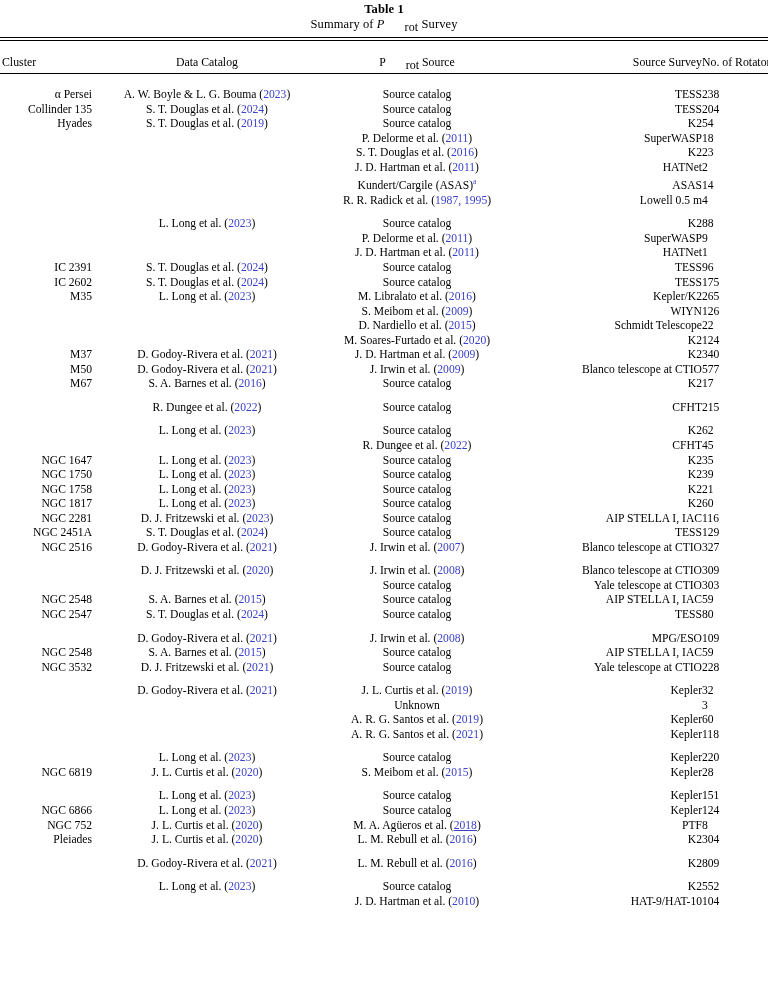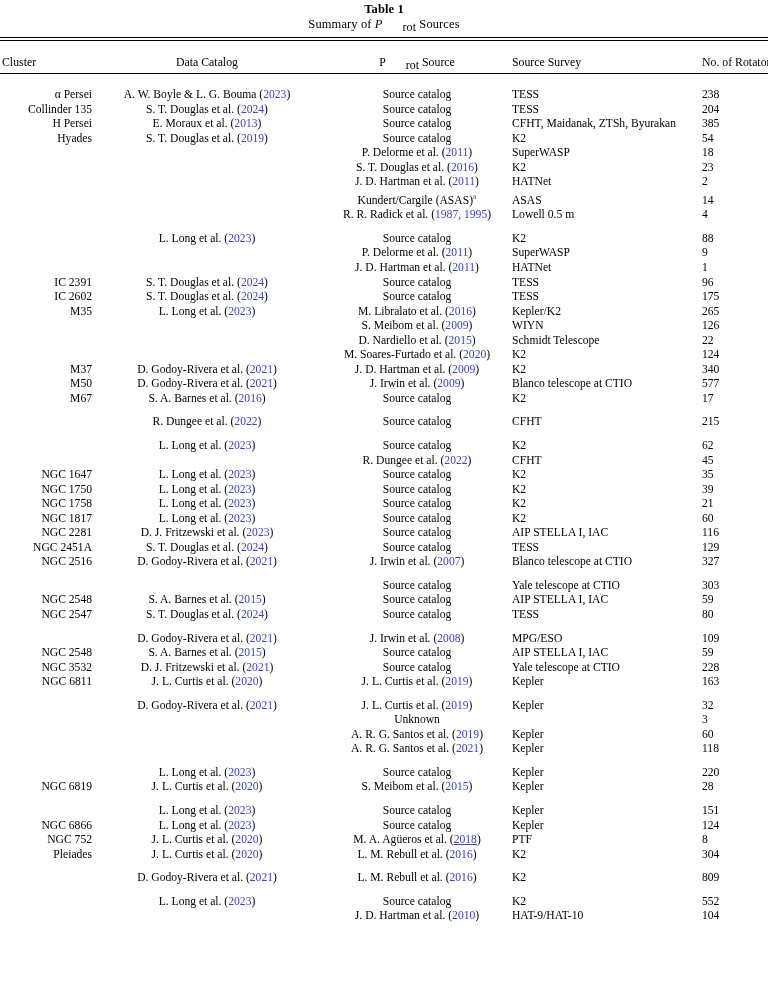--- a/index.html
+++ b/index.html
@@ -77,21 +77,21 @@
     overflow: visible;
   }
   .colhead {
     font-size: 11.8px;
     line-height: 19px;
     height: 19px;
   }
   .c-cluster  { width: 92px;  text-align: right;   padding-left: 2px !important; }
   .c-catalog  { width: 230px; text-align: center; }
   .c-psrc     { width: 190px; text-align: center; }
-  .c-survey   { width: 190px; text-align: left; }
+  .c-survey   { width: 190px; text-align: right; }
   .c-rot      { width: 66px;  text-align: left; }
 
   th.c-cluster { text-align: left; }
   th.c-rot     { text-align: center; }
 
   .ref { color: #3c41cc; }
   .fn  { color: #3c41cc; font-size: 7.6px; vertical-align: super; }
 
   tr.gap td { height: 9px; line-height: 9px; }
 
@@ -99,21 +99,21 @@
   .hdr-spacer-b { height: 3px; }
 </style>
 </head>
 <body>
 
 <div class="page">
 
   <div class="caption">
     <div class="caption-title">Table 1</div>
     <div class="caption-sub">
-      <span>Summary of </span><span class="ital">P</span><sub>rot</sub><span> Sources</span>
+      <span>Summary of </span><span class="ital">P</span><sub>rot</sub><span> Survey</span>
     </div>
   </div>
 
   <div class="rule-top"></div>
 
   <table class="main">
     <colgroup>
       <col class="c-cluster">
         <col class="c-catalog">
         <col class="c-psrc">
@@ -149,27 +149,20 @@
           <td class="c-rot">238</td>
         </tr>
         <tr>
           <td class="c-cluster">Collinder 135</td>
           <td class="c-catalog"><span>S. T. Douglas et al. (</span><span class="ref" style="color: rgb(60, 65, 204);">2024</span><span>)</span></td>
           <td class="c-psrc"><span>Source catalog</span></td>
           <td class="c-survey">TESS</td>
           <td class="c-rot">204</td>
         </tr>
         <tr>
-          <td class="c-cluster">H Persei</td>
-          <td class="c-catalog"><span>E. Moraux et al. (</span><span class="ref" style="color: rgb(60, 65, 204);">2013</span><span>)</span></td>
-          <td class="c-psrc"><span>Source catalog</span></td>
-          <td class="c-survey">CFHT, Maidanak, ZTSh, Byurakan</td>
-          <td class="c-rot">385</td>
-        </tr>
-        <tr>
           <td class="c-cluster">Hyades</td>
           <td class="c-catalog"><span>S. T. Douglas et al. (</span><span class="ref" style="color: rgb(60, 65, 204);">2019</span><span>)</span></td>
           <td class="c-psrc"><span>Source catalog</span></td>
           <td class="c-survey">K2</td>
           <td class="c-rot">54</td>
         </tr>
         <tr>
           <td class="c-cluster"></td>
           <td class="c-catalog"></td>
           <td class="c-psrc"><span>P. Delorme et al. (</span><span class="ref" style="color: rgb(60, 65, 204);">2011</span><span>)</span></td>
@@ -365,20 +358,27 @@
           <td class="c-catalog"><span>D. Godoy-Rivera et al. (</span><span class="ref" style="color: rgb(60, 65, 204);">2021</span><span>)</span></td>
           <td class="c-psrc"><span>J. Irwin et al. (</span><span class="ref" style="color: rgb(60, 65, 204);">2007</span><span>)</span></td>
           <td class="c-survey">Blanco telescope at CTIO</td>
           <td class="c-rot">327</td>
         </tr>
         <tr class="gap">
           <td colspan="5">&nbsp;</td>
         </tr>
         <tr>
           <td class="c-cluster"></td>
+          <td class="c-catalog"><span>D. J. Fritzewski et al. (</span><span class="ref" style="color: rgb(60, 65, 204);">2020</span><span>)</span></td>
+          <td class="c-psrc"><span>J. Irwin et al. (</span><span class="ref" style="color: rgb(60, 65, 204);">2008</span><span>)</span></td>
+          <td class="c-survey">Blanco telescope at CTIO</td>
+          <td class="c-rot">309</td>
+        </tr>
+        <tr>
+          <td class="c-cluster"></td>
           <td class="c-catalog"></td>
           <td class="c-psrc"><span>Source catalog</span></td>
           <td class="c-survey">Yale telescope at CTIO</td>
           <td class="c-rot">303</td>
         </tr>
         <tr>
           <td class="c-cluster">NGC 2548</td>
           <td class="c-catalog"><span>S. A. Barnes et al. (</span><span class="ref" style="color: rgb(60, 65, 204);">2015</span><span>)</span></td>
           <td class="c-psrc"><span>Source catalog</span></td>
           <td class="c-survey">AIP STELLA I, IAC</td>
@@ -407,27 +407,20 @@
           <td class="c-psrc"><span>Source catalog</span></td>
           <td class="c-survey">AIP STELLA I, IAC</td>
           <td class="c-rot">59</td>
         </tr>
         <tr>
           <td class="c-cluster">NGC 3532</td>
           <td class="c-catalog"><span>D. J. Fritzewski et al. (</span><span class="ref" style="color: rgb(60, 65, 204);">2021</span><span>)</span></td>
           <td class="c-psrc"><span>Source catalog</span></td>
           <td class="c-survey">Yale telescope at CTIO</td>
           <td class="c-rot">228</td>
-        </tr>
-        <tr>
-          <td class="c-cluster">NGC 6811</td>
-          <td class="c-catalog"><span>J. L. Curtis et al. (</span><span class="ref" style="color: rgb(60, 65, 204);">2020</span><span>)</span></td>
-          <td class="c-psrc"><span>J. L. Curtis et al. (</span><span class="ref" style="color: rgb(60, 65, 204);">2019</span><span>)</span></td>
-          <td class="c-survey">Kepler</td>
-          <td class="c-rot">163</td>
         </tr>
         <tr class="gap">
           <td colspan="5">&nbsp;</td>
         </tr>
         <tr>
           <td class="c-cluster"></td>
           <td class="c-catalog"><span>D. Godoy-Rivera et al. (</span><span class="ref" style="color: rgb(60, 65, 204);">2021</span><span>)</span></td>
           <td class="c-psrc"><span>J. L. Curtis et al. (</span><span class="ref" style="color: rgb(60, 65, 204);">2019</span><span>)</span></td>
           <td class="c-survey">Kepler</td>
           <td class="c-rot">32</td>

